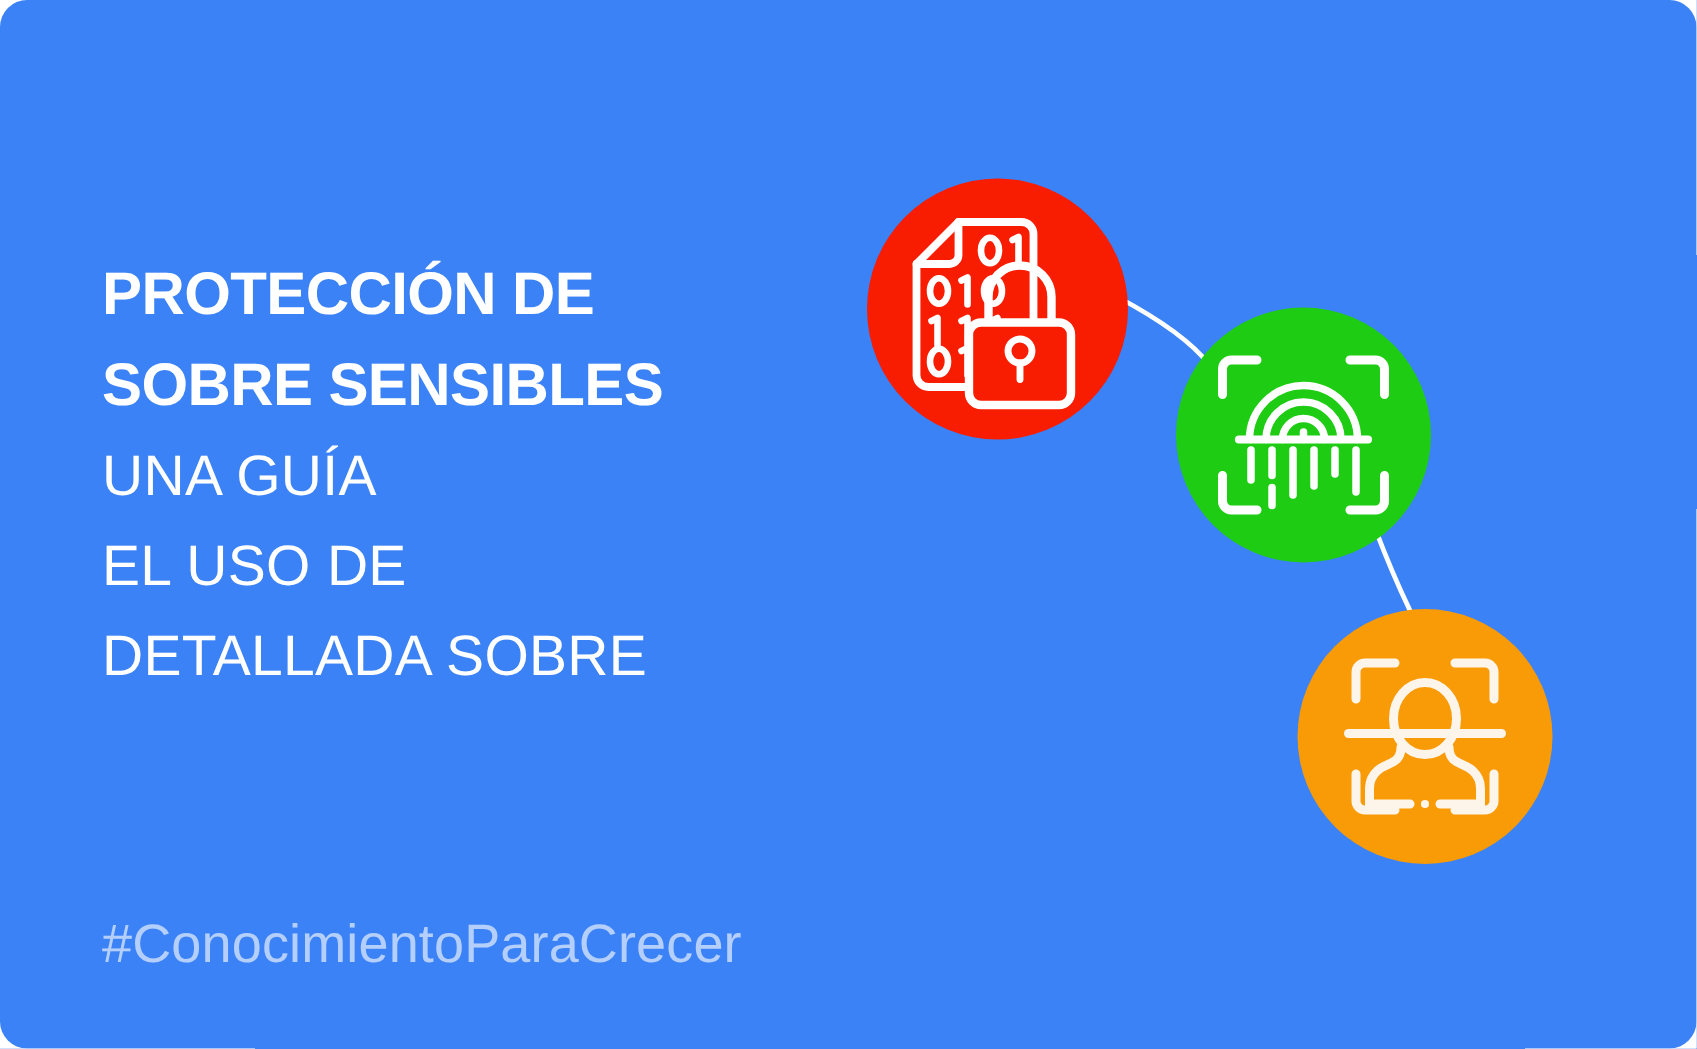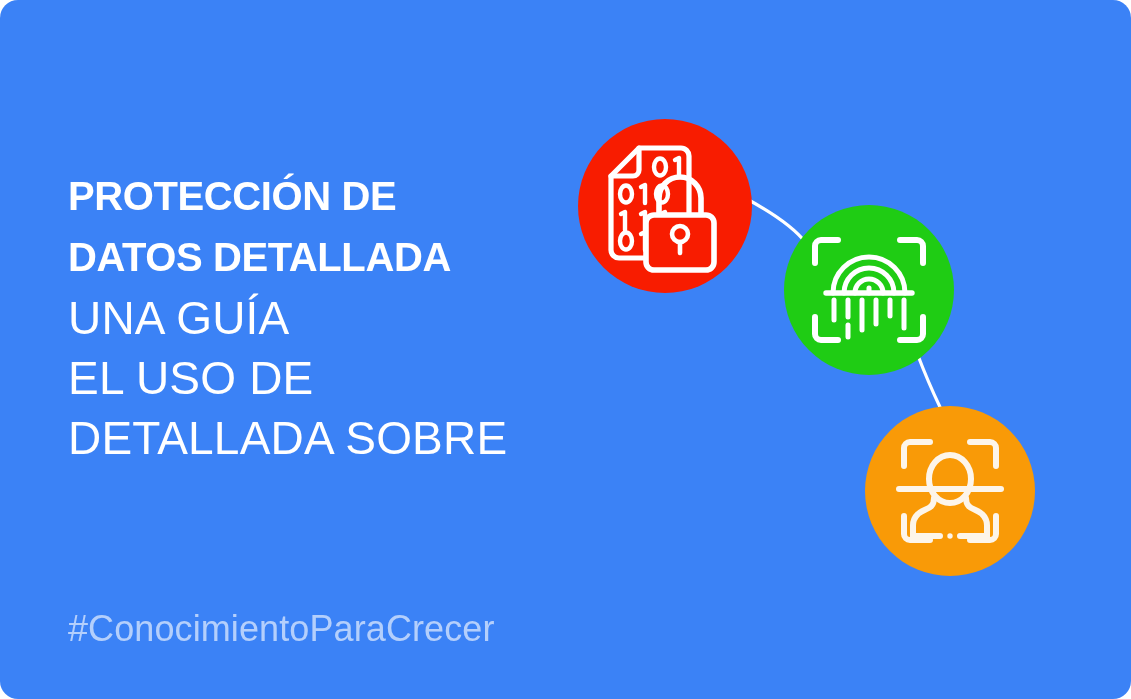--- a/index.html
+++ b/index.html
@@ -37,21 +37,21 @@
     font-size: 40px;
     line-height: 61px;
     letter-spacing: -0.4px;
     white-space: nowrap;
   }
   .subtitle-line {
     display: block;
     color: #ffffff;
     font-family: "Liberation Sans", sans-serif;
     font-weight: 400;
-    font-size: 46px;
+    font-size: 38px;
     line-height: 60px;
     letter-spacing: 0.2px;
     white-space: nowrap;
   }
   #hashtag {
     position: absolute;
     left: 68px;
     top: 612px;
     color: rgba(255,255,255,0.62);
     font-family: Liberation Sans, sans-serif;
@@ -183,21 +183,21 @@
 
           <path d="M 899 489 L 1001 489" stroke-width="6"></path>
         </g>
       </g>
 
     </svg>
   </div>
 
   <div id="text-block">
     <span class="title-line">PROTECCIÓN DE</span>
-    <span class="title-line">DATOS DETALLADA</span>
+    <span class="title-line">SOBRE SENSIBLES</span>
     <span class="subtitle-line">UNA GUÍA</span>
     <span class="subtitle-line">EL USO DE</span>
     <span class="subtitle-line">DETALLADA SOBRE</span>
   </div>
 
   <div id="hashtag">#ConocimientoParaCrecer</div>
 
 </div>
 
 </body></html>

